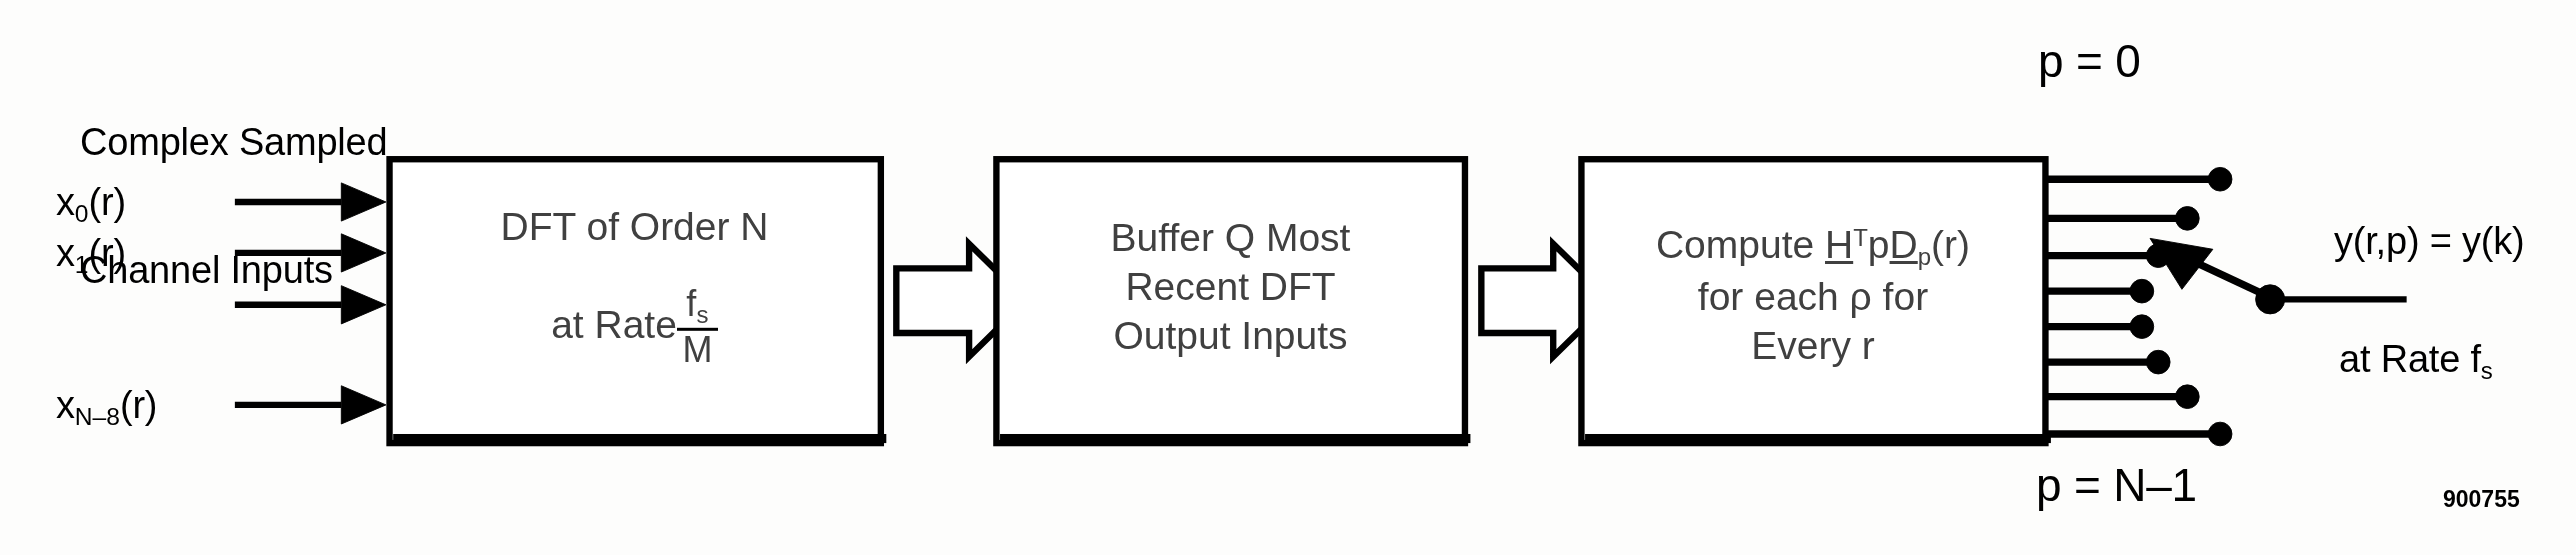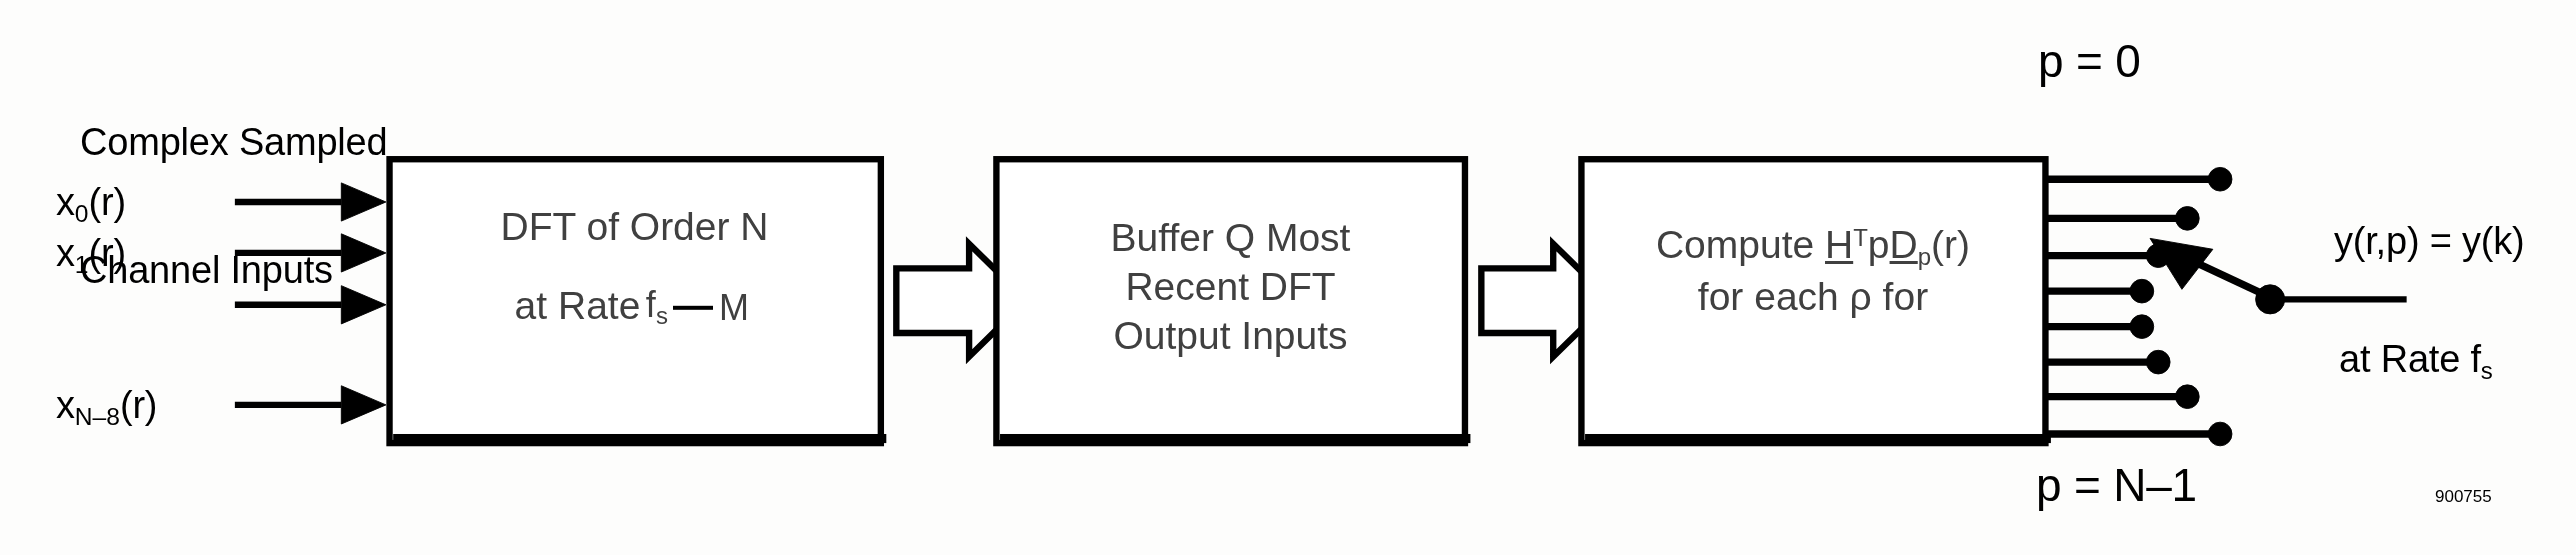--- a/index.html
+++ b/index.html
@@ -56,21 +56,21 @@
     white-space: nowrap;
   }
 
   .rate-line {
     display: inline-flex;
     align-items: center;
     justify-content: center;
   }
   .frac {
     display: inline-flex;
-    flex-direction: row;
+    flex-direction: column;
     align-items: center;
     vertical-align: middle;
     line-height: 1.0;
     transform: translateY(1.8px);
   }
   .frac .num { font-size: 36px; padding: 0 5.5px 0.9px 5.5px; }
   .frac .num .s { font-size: 24px; vertical-align: -0.28em; }
   .frac .bar {
     width: 100%;
     min-width: 40px;
@@ -79,21 +79,21 @@
   }
   .frac .den { font-size: 36px; padding: 0.9px 5.5px 0 5.5px; }
 
   .sup { font-size: 24px; vertical-align: 0.52em; letter-spacing:0; }
   .sub { font-size: 24px; vertical-align: -0.30em; letter-spacing:0; }
   .ul  { text-decoration: underline; text-underline-offset: 2.7px; text-decoration-thickness: 2.7px; }
 
   .p-label { font-size: 46px; }
   .y-label { font-size: 38px; }
   .rate-s  { font-size: 38px; }
-  .fig-id  { font-size: 17px; font-weight: normal; letter-spacing: 0px; }
+  .fig-id  { font-size: 23px; font-weight: bold; letter-spacing: 0px; margin-left: 8px; }
 </style>
 </head>
 <body>
 
 <div id="stage">
 
   <svg width="2576" height="555" viewBox="0 0 2831 610">
     <defs>
       <marker id="solidhead" markerWidth="10" markerHeight="10" refX="0" refY="5" orient="auto" markerUnits="strokeWidth">
         <path d="M0,0 L10,5 L0,10 z" fill="#000"></path>
@@ -195,20 +195,21 @@
   </div>
 
   <div class="box-text" style="left:996px; top:216px; width:469px;">Buffer Q Most</div>
   <div class="box-text" style="left:996px; top:265px; width:469px;">Recent DFT</div>
   <div class="box-text" style="left:996px; top:314px; width:469px;">Output Inputs</div>
 
   <div class="box-text" style="left:1581px; top:223px; width:464px;">Compute&nbsp;<span class="ul">H</span><span class="sup">T</span>p<span class="ul">D</span><span class="sub">p</span>(r)</div>
 
   <div class="box-text" style="left:1581px; top:275px; width:464px;">for each ρ for</div>
 
+  <div class="box-text" style="left:1581px; top:324px; width:464px;">Every r</div>
 
   <div class="txt p-label" style="left:2038px; top:36px;">p = 0</div>
 
   <div class="txt p-label" style="left:2036px; top:460px;">p = N–1</div>
 
   <div class="txt y-label" style="left:2334px; top:220px;">y(r,p) = y(k)</div>
 
   <div class="txt rate-s" style="left:2339px; top:338px;">at Rate f<span class="sub">s</span></div>
 
   <div class="txt fig-id" style="left:2435px; top:487px;">900755</div>

